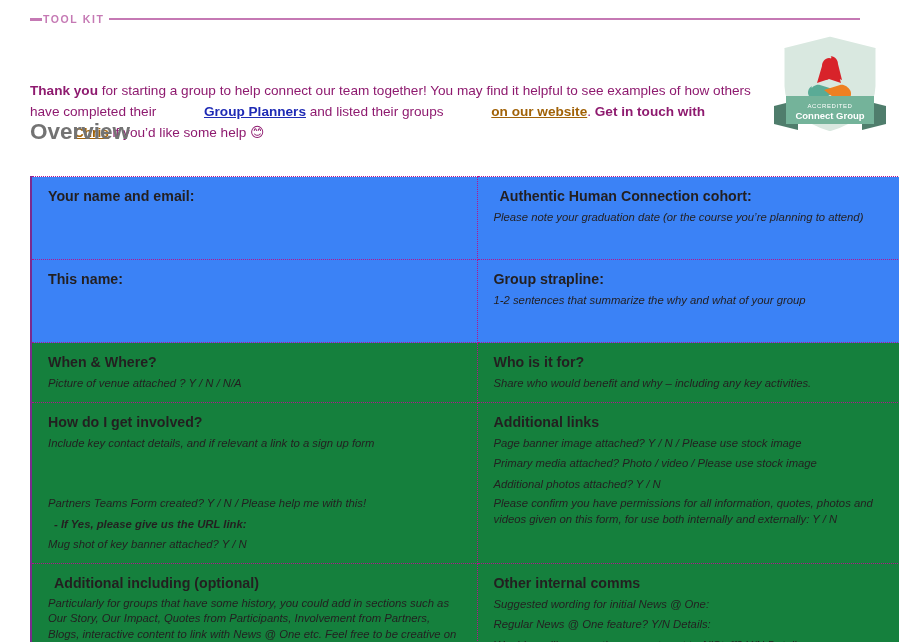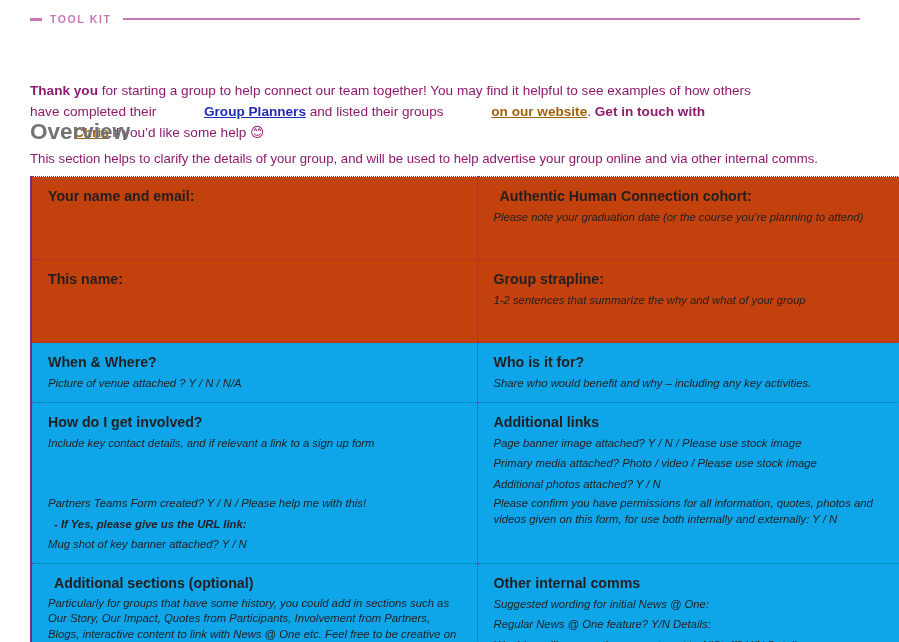--- a/index.html
+++ b/index.html
@@ -5,21 +5,21 @@
   html,body{margin:0;padding:0;}
   body{
     width:899px;height:642px;overflow:hidden;background:#ffffff;
     font-family:"Liberation Sans","DejaVu Sans",sans-serif;
     color:#8e1a6f;
     -webkit-font-smoothing:antialiased;
   }
   .page{position:relative;width:899px;height:642px;}
 
   
-  .eyebrow-row{position:absolute;left:30px;top:10px;width:830px;height:18px;display:flex;align-items:center;gap:8px;}
+  .eyebrow-row{position:absolute;left:30px;top:10px;width:830px;height:18px;display:flex;align-items:center;gap:1px;}
   .eyebrow-dash{width:12px;height:3px;background:#c579b4;flex:none;}
   .eyebrow-label{
     font-size:10.5px;font-weight:700;letter-spacing:1.6px;color:#c579b4;
     white-space:nowrap;flex:none;line-height:1;
   }
   .eyebrow-line{flex:1 1 auto;height:2px;background:#c579b4;margin-left:4px;}
 
   
   .maintitle{
     position:absolute;left:30px;top:20px;
@@ -58,22 +58,22 @@
   table.planner td{
     vertical-align:top;
     border-top:1.4px dotted #b5128f;
     border-bottom:1.4px dotted #b5128f;
     border-left:1.4px dotted #b5128f;
     border-right:1.4px dotted #b5128f;
     padding:10px 14px 10px 16px;
   }
   table.planner td.edge-left{border-left:2.2px solid #7b2b8e;}
   table.planner td.edge-right{border-right:2.2px solid #7b2b8e;}
-  td.lilac{background:#c2410c;}
-  td.plain{background:#0ea5e9;}
+  td.lilac{background:#3b82f6;}
+  td.plain{background:#15803d;}
 
   .cell-title{
     font-size:14.2px;font-weight:700;color:#231f20;line-height:19px;
     margin:0 0 3px 0;
   }
   .cell-title.indent{padding-left:6px;}
   .cell-note{
     font-size:11.3px;font-style:italic;color:#231f20;line-height:16.5px;
     margin:0 0 4px 0;
   }
@@ -93,22 +93,38 @@
     <span class="eyebrow-label">TOOL KIT</span>
     <span class="eyebrow-line"></span>
   </div>
 
 
   <div class="intro">
     <b>Thank you</b><span> for starting a group to help connect our team together! You may find it helpful to see examples of how others have completed their </span><a href="#">Group Planners</a><span> and listed their groups </span><a href="#" class="plum">on our website</a><span>. </span><b>Get in touch with </b><a href="#" class="plum">Chris</a><span> if you’d like some help </span><span class="emoji">😊</span>
   </div>
 
   <div class="overview-h">Overview</div>
-  <div class="overview-sub">This section helps to clarify the details of your group, and will be used to help advertise your group online and via other internal comms.</div>
 
+  <div class="badge">
+    <svg width="128" height="112" viewBox="0 0 128 112">
+      <path d="M64 4 L112 16 L112 56 C112 80 90 96 64 104 C38 96 16 80 16 56 L16 16 Z" fill="#d9e8e0" stroke="#ffffff" stroke-width="5"></path>
+      <g>
+        <path d="M64 26 c5 0 8 4 8 8 l4 16 -8 -3 -8 3 4 -16 c0 -4 3 -8 0 -8 z" fill="#d8232a"></path>
+        <path d="M63 28 c-4 0 -7 4 -7 8 l-5 17 12 -4 12 4 -5 -17 c0 -4 -3 -8 -7 -8 z" fill="#d8232a"></path>
+        <path d="M46 56 c-4 2 -5 7 -3 10 l9 15 2 -8 7 -5 -12 -6 c-3 -2 -4 -5 -3 -6 z" fill="#5aab96"></path>
+        <path d="M44 60 c-2 3 -1 8 2 10 l14 9 1 -12 9 -7 -16 -5 c-4 -1 -8 2 -10 5 z" fill="#5aab96"></path>
+        <path d="M84 60 c2 3 1 8 -2 10 l-14 9 -1 -12 -9 -7 16 -5 c4 -1 8 2 10 5 z" fill="#ee8022"></path>
+      </g>
+      <path d="M8 76 L32 70 L32 100 L8 94 Z" fill="#4f7d6c"></path>
+      <path d="M120 76 L96 70 L96 100 L120 94 Z" fill="#4f7d6c"></path>
+      <rect x="20" y="66" width="88" height="28" fill="#74b39a"></rect>
+      <text x="64" y="78" text-anchor="middle" fill="#ffffff" font-size="6" font-family="Liberation Sans, sans-serif" letter-spacing="0.6">ACCREDITED</text>
+      <text x="64" y="89" text-anchor="middle" fill="#ffffff" font-size="9.5" font-weight="bold" font-family="Liberation Sans, sans-serif">Connect Group</text>
+    </svg>
+  </div>
 
   <div class="tablewrap">
     <table class="planner">
       <tbody id="planner-body">
           <tr>
             <td class="lilac w48 edge-left">
               <div class="cell-title">Your name and email:</div>
               <div class="spacer-lg"></div>
             </td>
             <td class="lilac w48 edge-right">
@@ -148,21 +164,21 @@
             <td class="plain w48 edge-right">
               <div class="cell-title">Additional links</div>
               <div class="cell-note">Page banner image attached?  Y / N / Please use stock image</div>
               <div class="cell-note">Primary media attached? Photo / video / Please use stock image</div>
               <div class="cell-note">Additional photos attached? Y / N</div>
               <div class="cell-note last tight">Please confirm you have permissions for all information, quotes, photos and videos given on this form, for use both internally and externally:  Y / N</div>
             </td>
           </tr>
           <tr>
             <td class="plain w48 edge-left">
-              <div class="cell-title indent"> Additional sections (optional)</div>
+              <div class="cell-title indent"> Additional including (optional)</div>
               <div class="cell-note last tight">Particularly for groups that have some history, you could add in sections such as Our Story, Our Impact, Quotes from Participants, Involvement from Partners, Blogs, interactive content to link with News @ One etc. Feel free to be creative on how you run your group, and bespoke your page accordingly!</div>
             </td>
             <td class="plain w48 edge-right">
               <div class="cell-title">Other internal comms</div>
               <div class="cell-note">Suggested wording for initial News @ One:</div>
               <div class="cell-note">Regular News @ One feature? Y/N   Details:</div>
               <div class="cell-note">Would you like a meeting request sent to AllStaff? Y/N   Details:</div>
             </td>
           </tr>
         </tbody>

